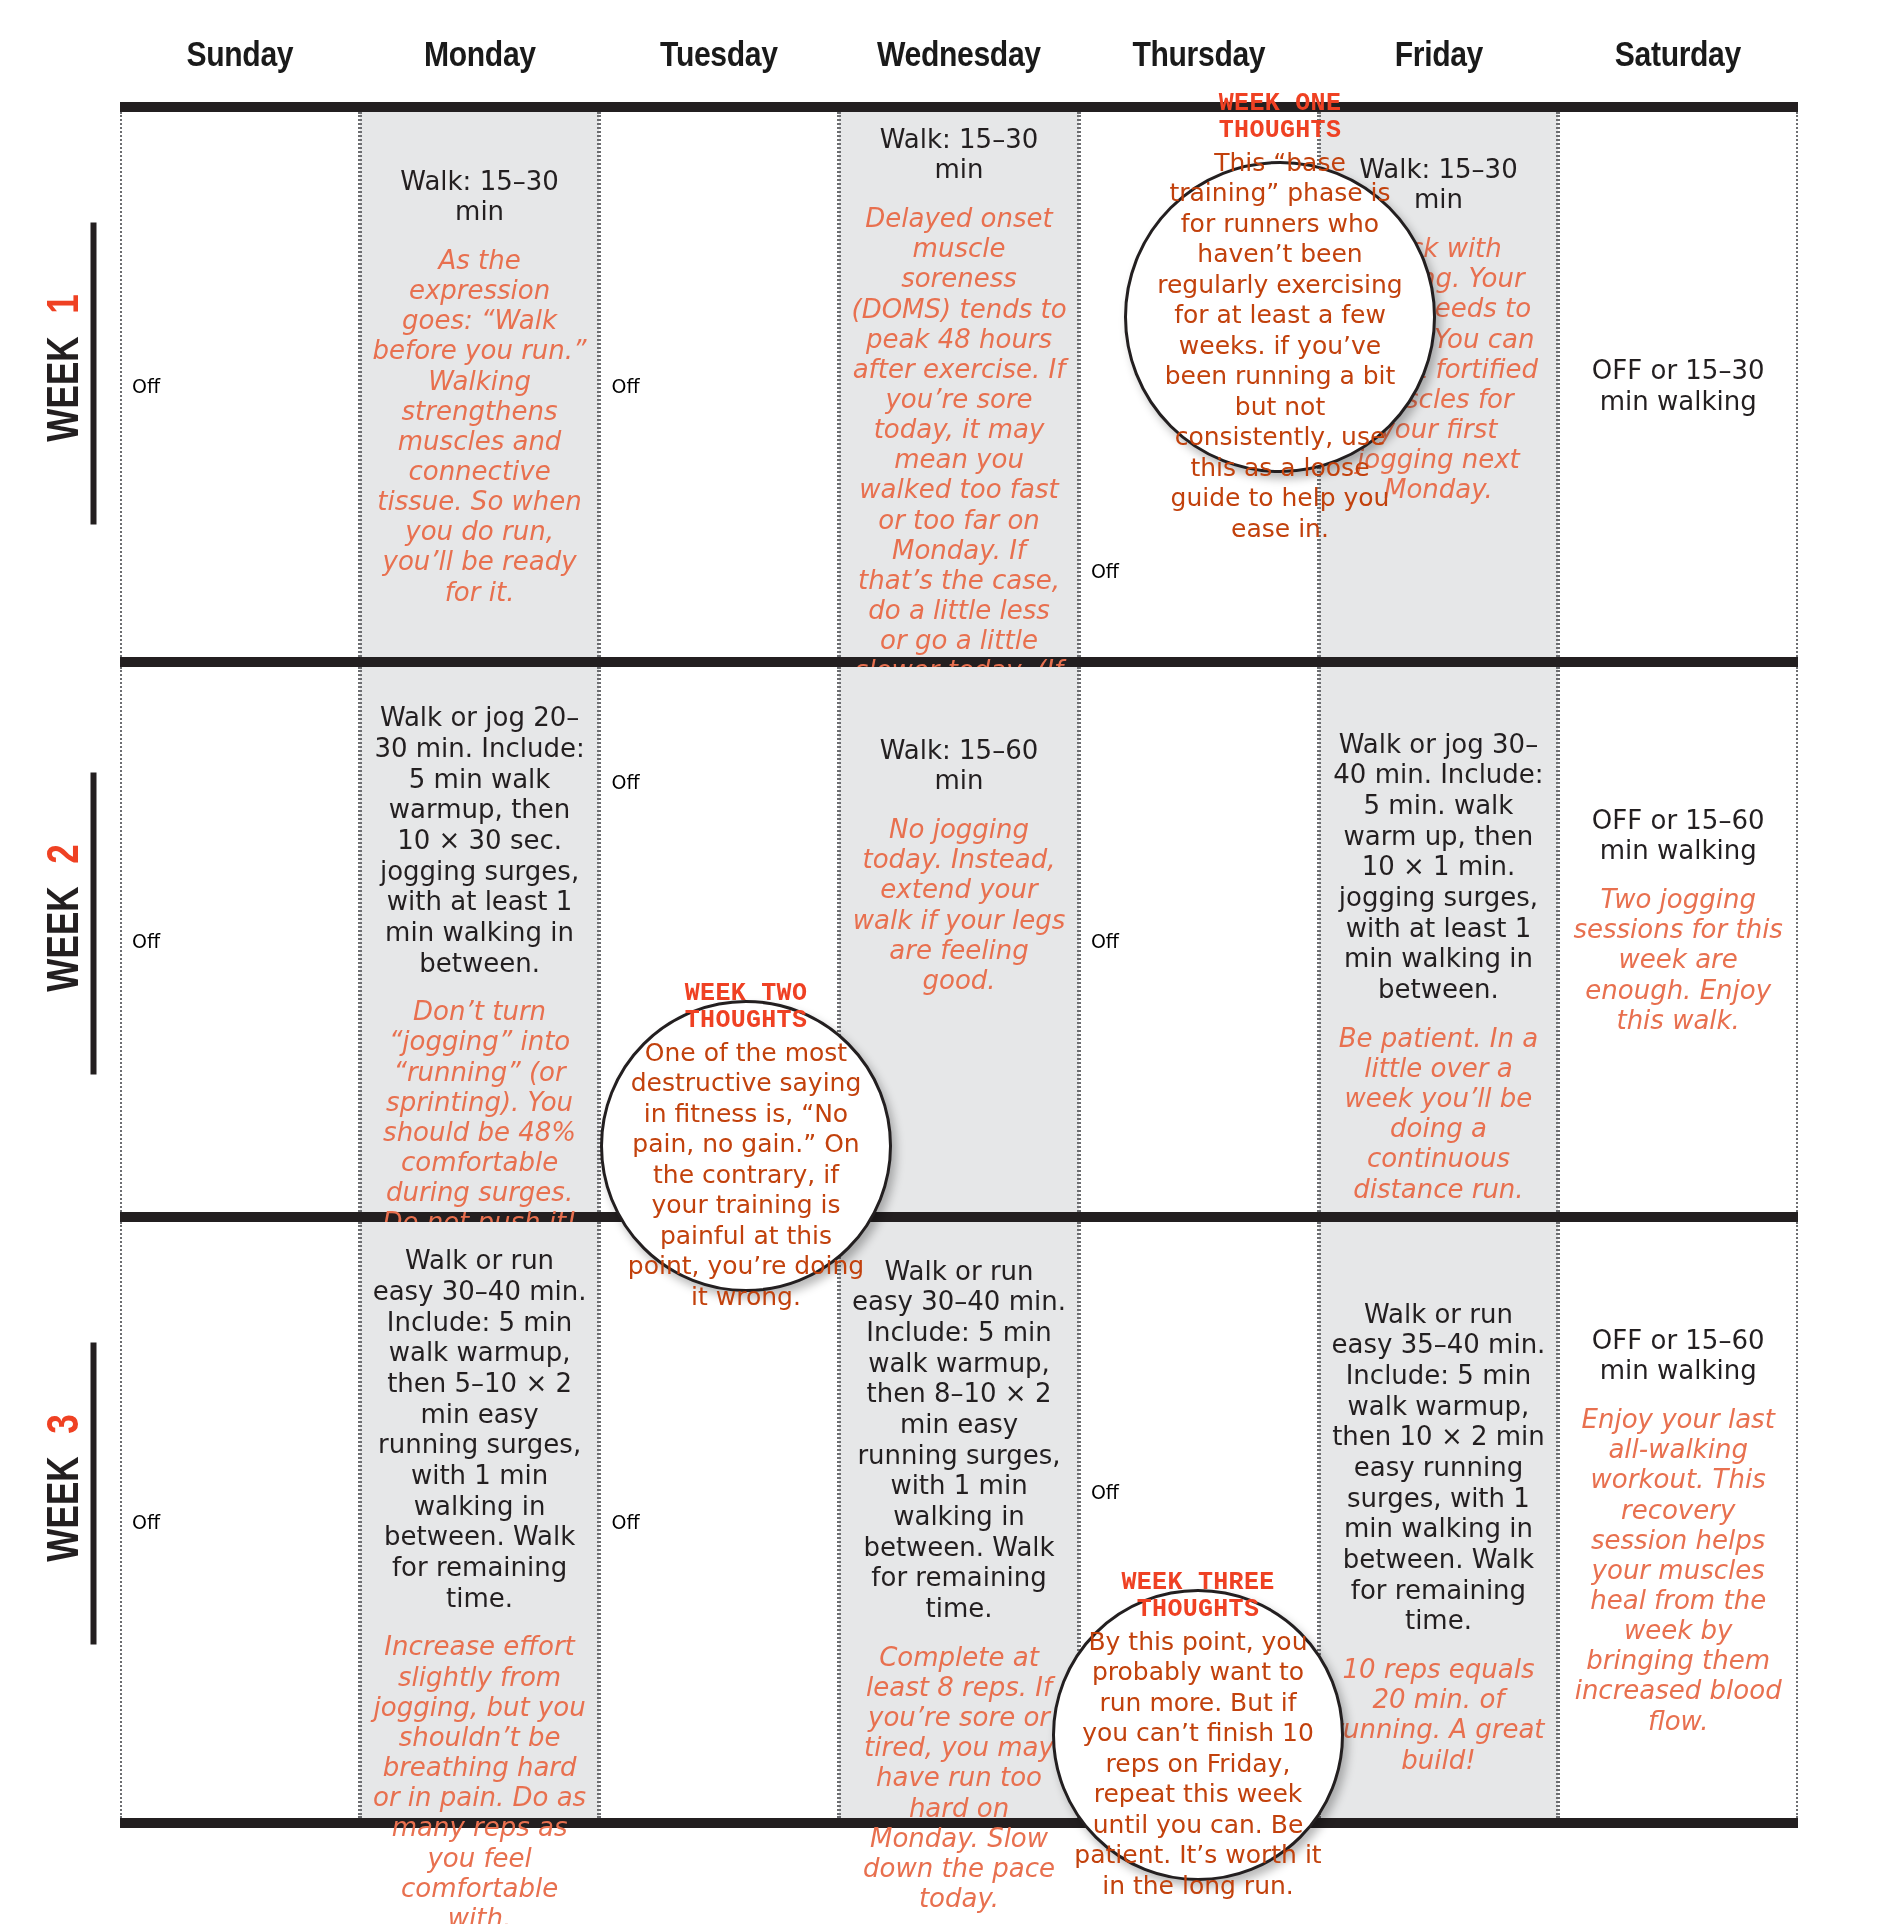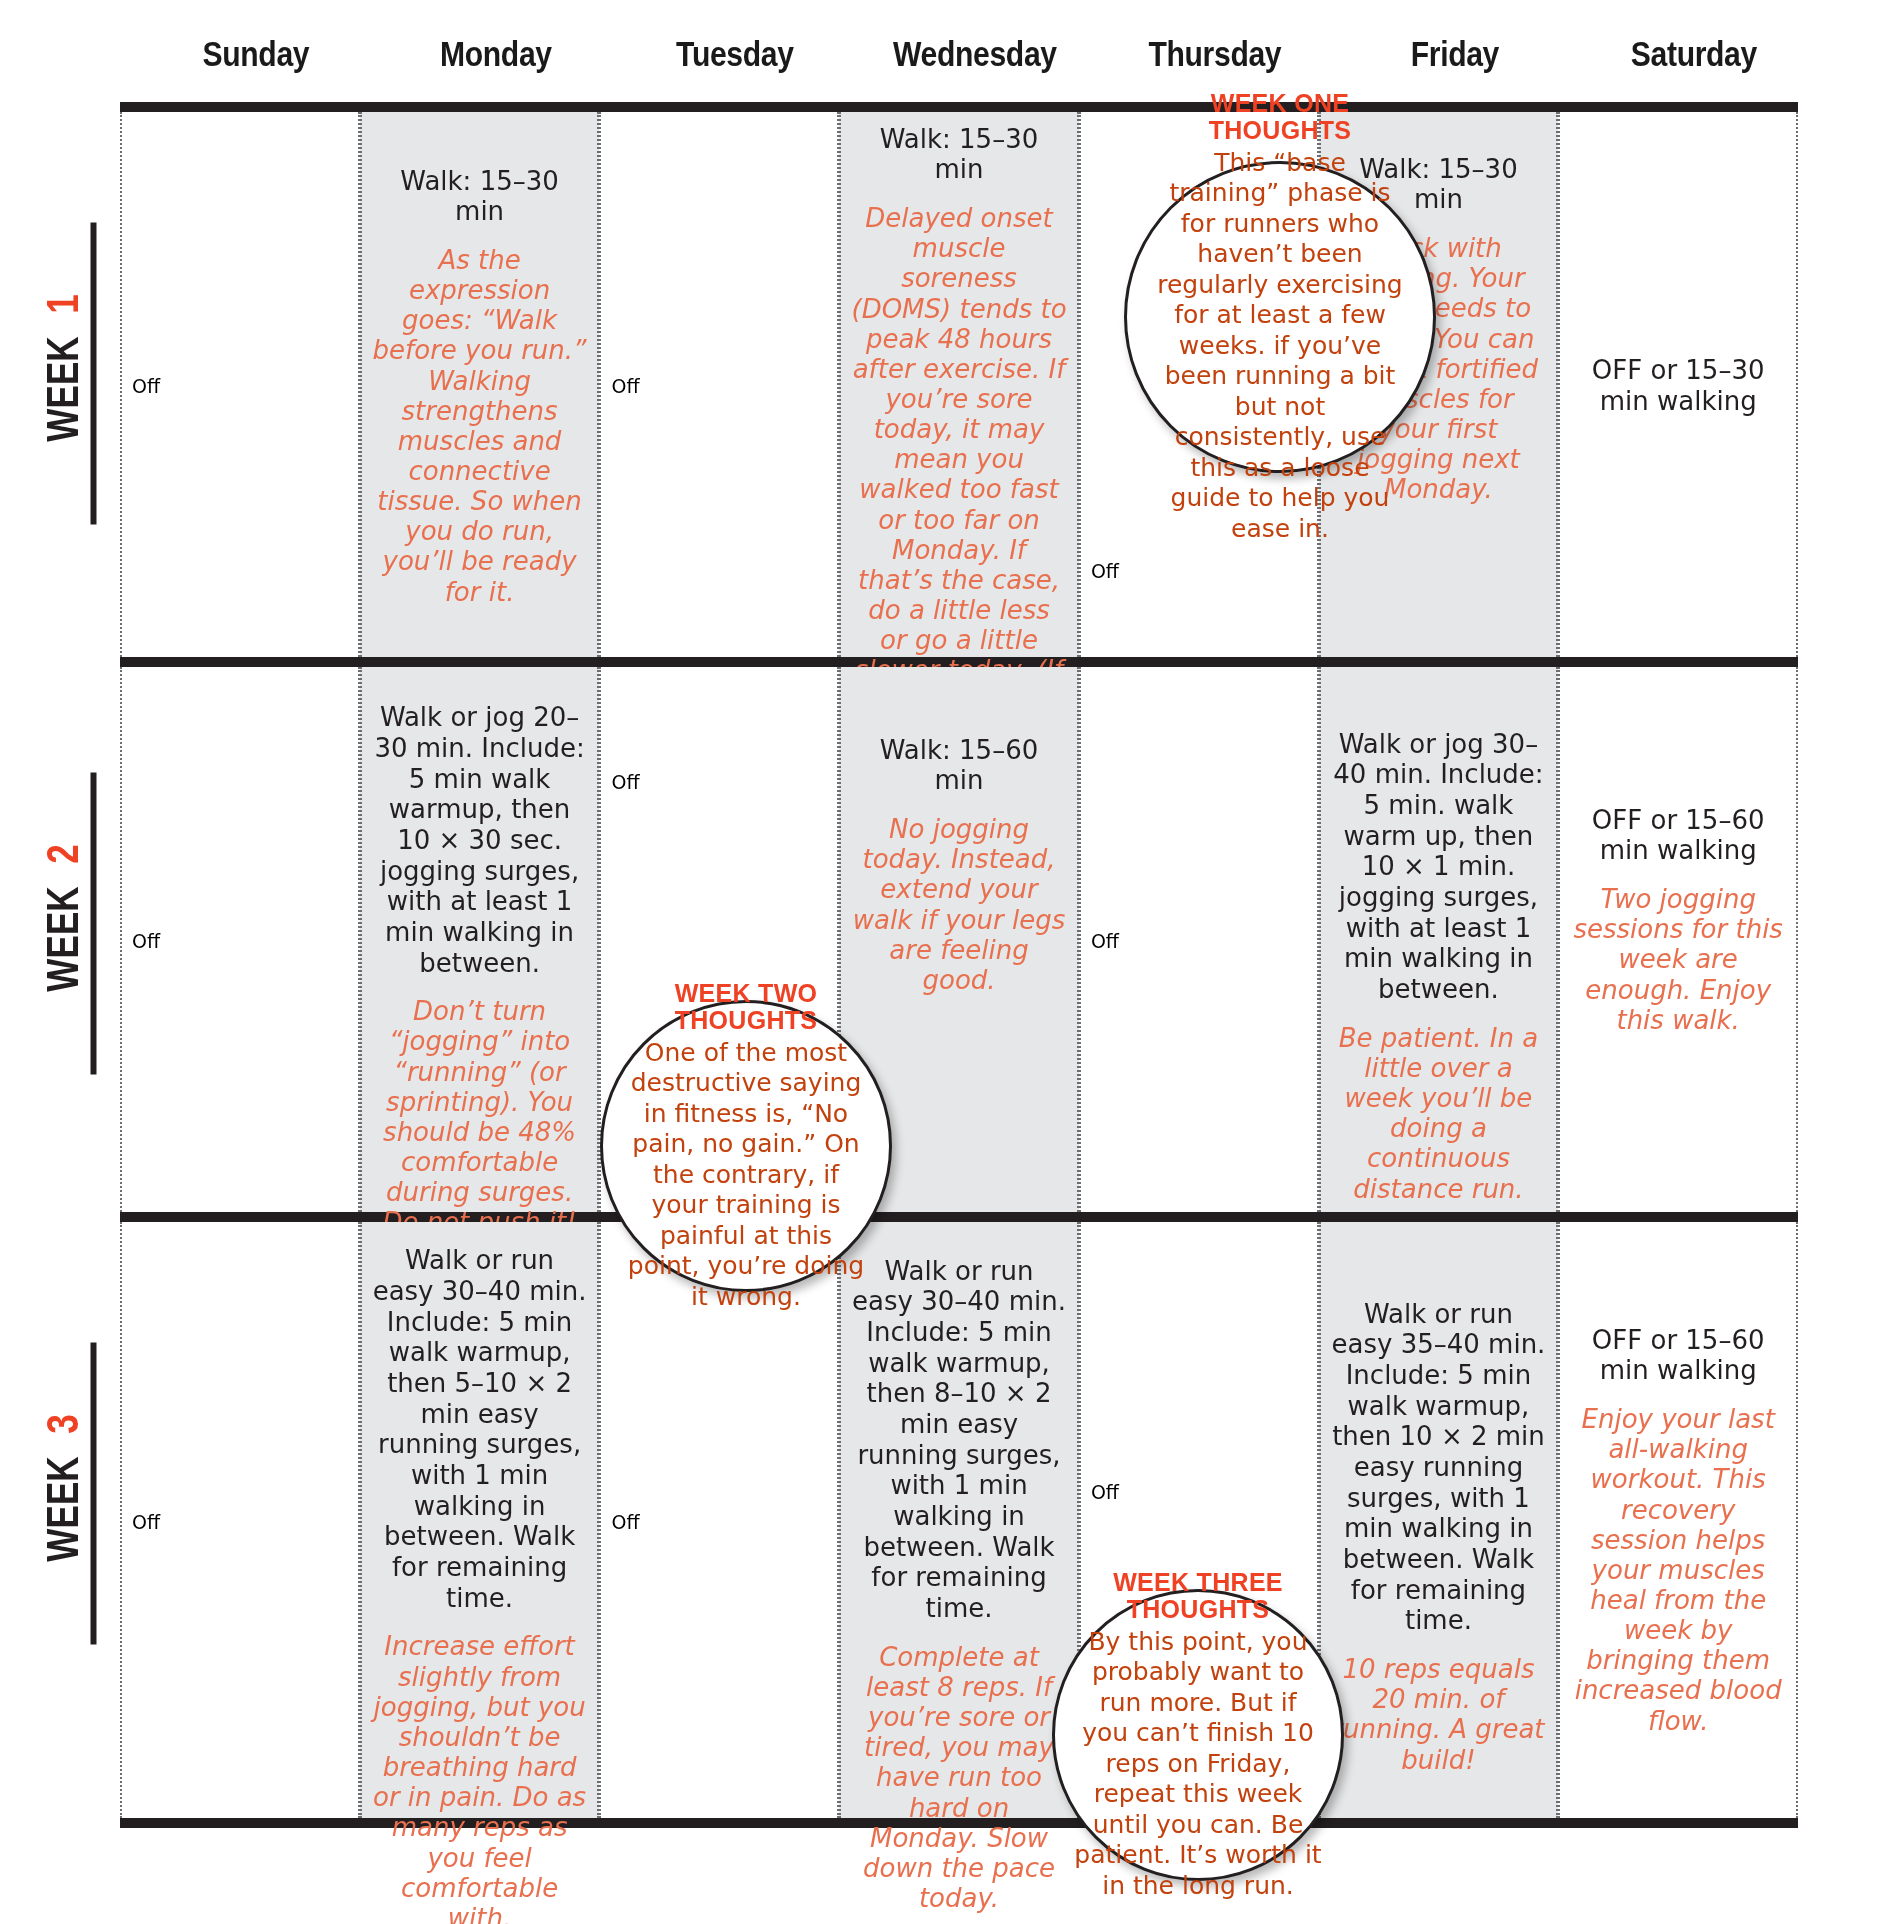--- a/index.html
+++ b/index.html
@@ -18,21 +18,21 @@
   #sheet {
     position: absolute;
     left: 0; top: 0;
     width: 1901px;
     height: 1924px;
   }
 
   
   .header-row {
     position: absolute;
-    left: 136px;
+    left: 120px;
     top: 34px;
     width: 1678px;
     height: 59px;
     display: flex;
   }
   .day-head {
     flex: 1 1 0;
     text-align: center;
     font-family: "Liberation Sans Narrow", "Liberation Sans", sans-serif;
     font-weight: bold;
@@ -145,21 +145,21 @@
     z-index: 30;
   }
   .bubble-title {
     color: #ef4123;
     font-weight: bold;
     font-size: 25px;
     line-height: 1.1;
     text-align: center;
     letter-spacing: 0.3px;
     margin-bottom: 3.4px;
-    font-family: Liberation Sans, sans-serif;
+    font-family: Liberation Mono, monospace;
   }
   .bubble-body {
     color: #c2410c;
     font-size: 25px;
     line-height: 1.22;
     text-align: center;
     font-family: "DejaVu Sans", "Liberation Sans", sans-serif;
   }
 </style>
 </head>

